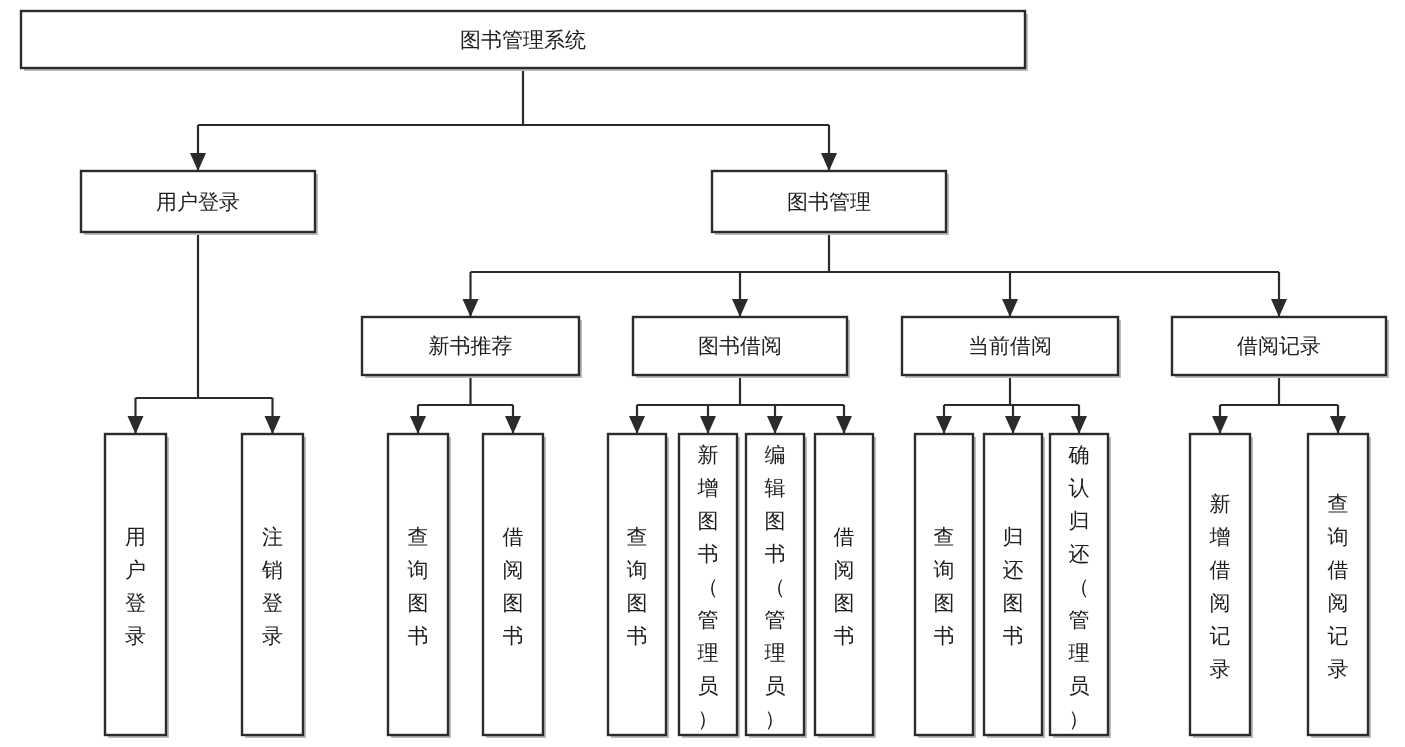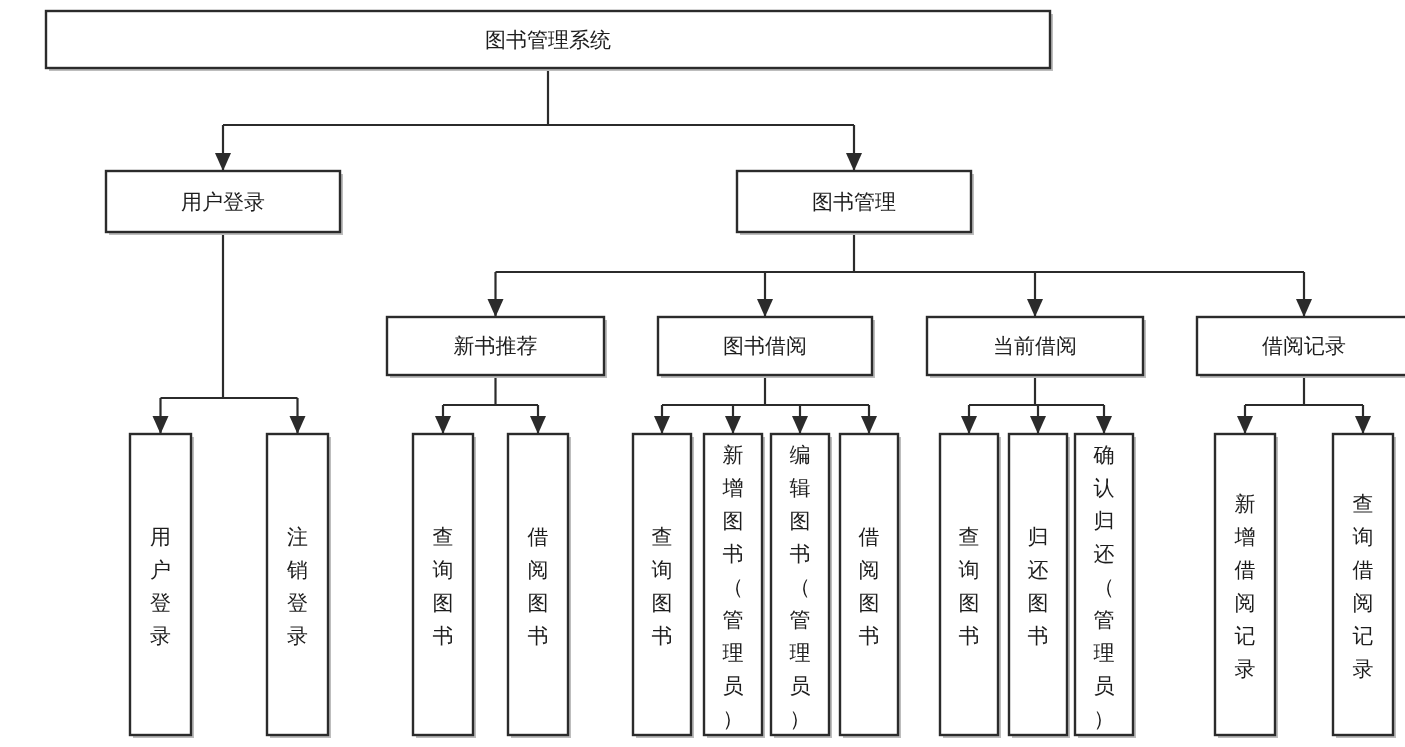--- a/index.html
+++ b/index.html
@@ -11,21 +11,20 @@
     width: 1405px;
     height: 747px;
     font-family: "DejaVu Sans", "Liberation Sans", sans-serif;
     overflow: hidden;
   }
   #diagram-root {
     position: relative;
     width: 1182px;
     height: 747px;
     background: #ffffff;
-    margin-left: 25px;
   }
   svg#flow {
     position: absolute;
     left: 0;
     top: 0;
     width: 1405px;
     height: 747px;
   }
   .node-box {
     fill: #ffffff;

